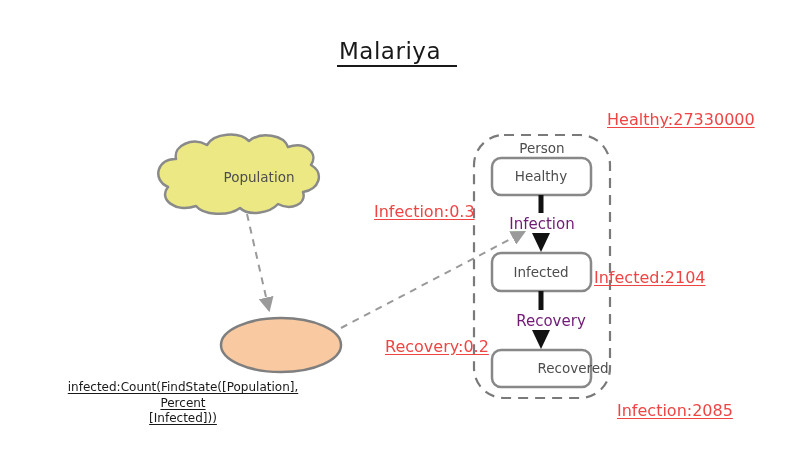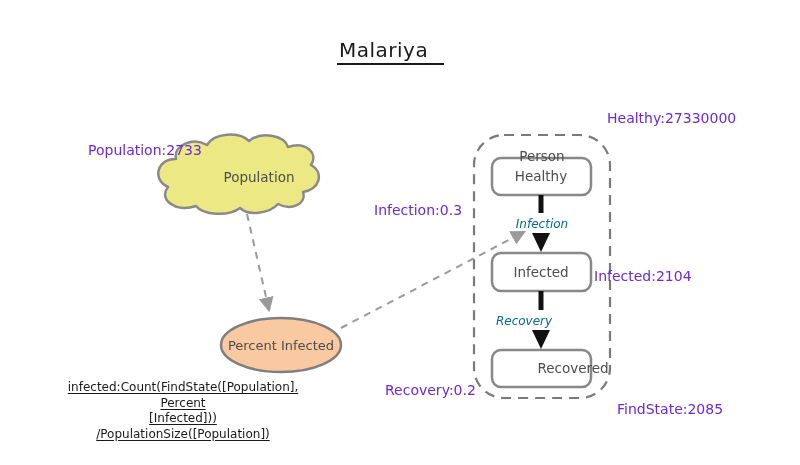--- a/index.html
+++ b/index.html
@@ -4,28 +4,28 @@
 <style>
   html,body{margin:0;padding:0;background:#ffffff;}
   #stage{
     position:relative;width:800px;height:465px;background:#ffffff;overflow:hidden;
     font-family:"DejaVu Sans",sans-serif;color:#111;
   }
   #diagram-svg{position:absolute;left:0;top:0;width:800px;height:465px;}
   .abs{position:absolute;white-space:nowrap;}
   .centered{transform:translate(-50%,-50%);}
   .title{
-    font-size:20px;letter-spacing:0.5px;color:#191919;
+    font-size:23px;letter-spacing:0.5px;color:#191919;
     border-bottom:2.5px solid #191919;padding:0 16px 1px 2px;
   }
   .value-label{
-    font-size:14px;color:#6d28d9;text-underline-offset:2px;
+    font-size:16px;color:#ef4444;text-decoration:underline;text-underline-offset:2px;
   }
   .shape-label{font-size:13.5px;color:#4d4d4d;}
-  .trans-label{font-size:12px;color:#0369a1;font-style:italic;}
+  .trans-label{font-size:15px;color:#701a75;}
   .formula{
     position:absolute;left:30px;top:380px;width:306px;text-align:center;
     font-size:12px;line-height:15.5px;color:#191919;
   }
   .formula div{text-decoration:underline;text-underline-offset:2px;}
 </style>
 </head>
 <body>
 
 <div id="stage">
@@ -67,41 +67,38 @@
     </g>
 
     <g>
       <line x1="541" y1="291" x2="541" y2="310" stroke="#111111" stroke-width="5"></line>
       <polygon points="541,349 532,330 550,330" fill="#111111"></polygon>
     </g>
   </svg>
 
   <div class="abs title" style="left:337px;top:38px;">Malariya</div>
 
-  <div class="abs value-label" style="left:88px;top:142px;">Population:2733</div>
 
   <div class="abs shape-label centered" style="left:237px;top:177px;margin-left:22px;">Population</div>
 
-  <div class="abs shape-label centered" style="left:281px;top:345px;font-size:13px;">Percent Infected</div>
 
-  <div class="abs shape-label centered" style="left:542px;top:156px;">Person</div>
+  <div class="abs shape-label centered" style="left:542px;top:148px;">Person</div>
 
   <div class="abs shape-label centered" style="left:541px;top:176px;text-align:right;">Healthy</div>
   <div class="abs shape-label centered" style="left:541px;top:272px;">Infected</div>
   <div class="abs shape-label centered" style="left:541px;top:368px;margin-left:32px;">Recovered</div>
 
   <div class="abs trans-label centered" style="left:542px;top:224px;">Infection</div>
-  <div class="abs trans-label centered" style="left:524px;top:321px;">Recovery</div>
+  <div class="abs trans-label centered" style="left:551px;top:321px;">Recovery</div>
 
   <div class="abs value-label" style="left:607px;top:110px;">Healthy:27330000</div>
   <div class="abs value-label" style="left:594px;top:268px;">Infected:2104</div>
-  <div class="abs value-label" style="left:617px;top:401px;">FindState:2085</div>
+  <div class="abs value-label" style="left:617px;top:401px;">Infection:2085</div>
   <div class="abs value-label" style="left:374px;top:202px;">Infection:0.3</div>
-  <div class="abs value-label" style="left:385px;top:337px;margin-top:45px;">Recovery:0.2</div>
+  <div class="abs value-label" style="left:385px;top:337px;">Recovery:0.2</div>
 
   <div class="formula">
     <div>infected:Count(FindState([Population],</div>
     <div>Percent</div>
     <div>[Infected]))</div>
-    <div>/PopulationSize([Population])</div>
   </div>
 
 </div>
 
 </body></html>

